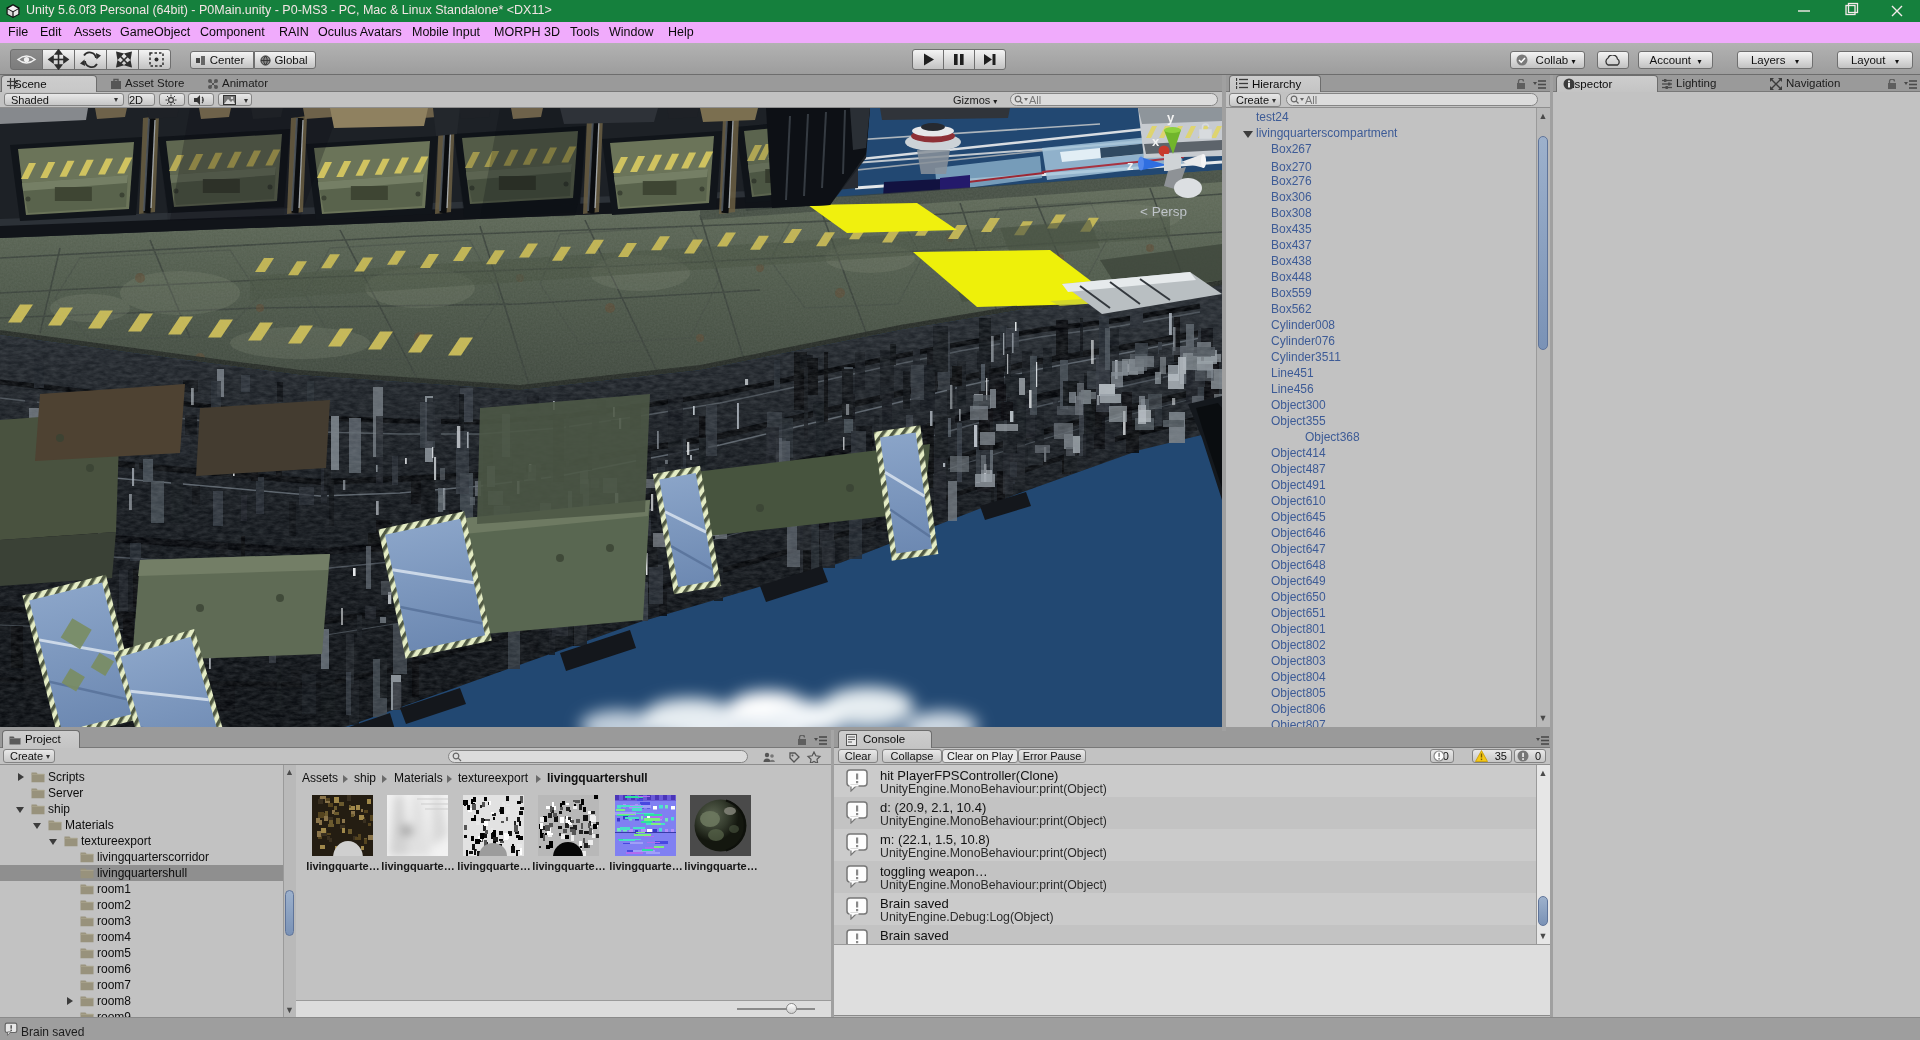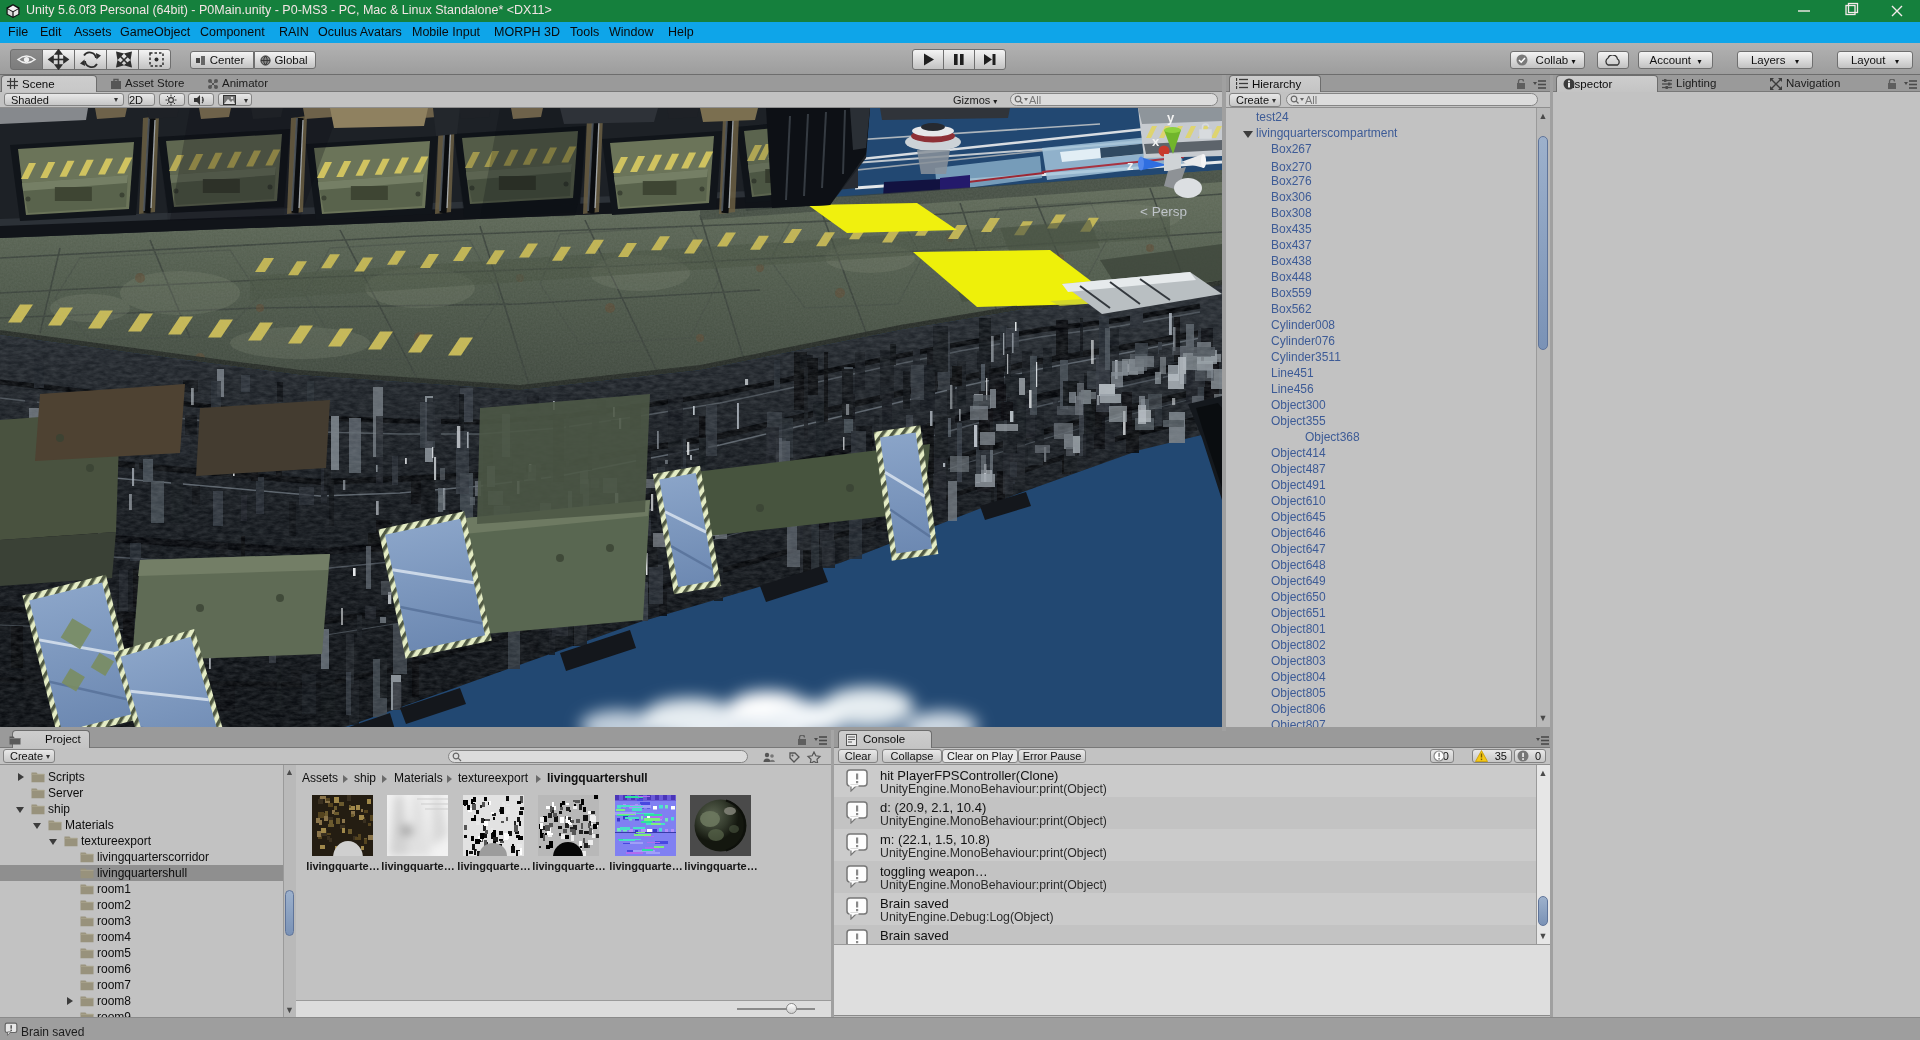--- a/index.html
+++ b/index.html
@@ -1,19 +1,19 @@
 <!DOCTYPE html>
 <html><head><meta charset="utf-8"><style>
 *{margin:0;padding:0;box-sizing:border-box}
 html,body{width:1920px;height:1040px;overflow:hidden}
 body{font-family:"Liberation Sans",sans-serif;background:#a5a5a5;position:relative;font-size:12px}
 .abs{position:absolute}
 .titlebar{left:0;top:0;width:1920px;height:22px;background:#15803d}
 .title-text{left:26px;top:3px;color:#f3e4e4;font-size:12.5px;white-space:nowrap}
-.menubar{left:0;top:22px;width:1920px;height:21px;background:#0ea5e9}
+.menubar{left:0;top:22px;width:1920px;height:21px;background:#f0abfc}
 .menubar span{position:absolute;top:3px;color:#0a0a0a;font-size:12.5px}
 .toolbar{left:0;top:43px;width:1920px;height:32px;background:linear-gradient(#b2b2b2,#9d9d9d);border-bottom:1px solid #6d6d6d}
 .btn{position:absolute;background:linear-gradient(#f4f4f4,#c2c2c2);border:1px solid #6f6f6f;border-radius:3px;color:#111;font-size:11.5px;text-align:center}
 .btn.dark{background:linear-gradient(#8b8b8b,#7c7c7c)}
 .tabstrip{background:#9a9a9a;border-bottom:1px solid #787878}
 .tab{position:absolute;background:linear-gradient(#cdcdcd,#c4c4c4);border:1px solid #6d6d6d;border-bottom:none;border-radius:4px 4px 0 0;color:#0b0b0b;font-size:11.5px;white-space:nowrap}
 .tablabel{position:absolute;color:#1b1b1b;font-size:11.5px;white-space:nowrap}
 .ctrlbar{background:#c2c2c2;border-bottom:1px solid #8e8e8e}
 .mini{position:absolute;background:linear-gradient(#e8e8e8,#c6c6c6);border:1px solid #838383;border-radius:3px;font-size:11px;color:#111}
 .search{position:absolute;background:#dcdcdc;border:1px solid #858585;border-radius:8px;color:#777;font-size:11px}
@@ -124,21 +124,21 @@
     </svg>
     <div class="btn" style="left:1597px;top:8px;width:32px;height:18px"></div>
     <svg class="abs" style="left:1603px;top:12px" width="20" height="11" viewBox="0 0 20 11">
       <path d="M5 10 A4 4 0 0 1 5 3 A5 5 0 0 1 14.5 4 A3.5 3.5 0 0 1 14.5 10 Z" fill="none" stroke="#333" stroke-width="1.3"></path>
     </svg>
     <div class="btn" style="left:1638px;top:8px;width:75px;height:18px;line-height:17px">Account &nbsp;<span style="font-size:8px">▾</span></div>
     <div class="btn" style="left:1737px;top:8px;width:76px;height:18px;line-height:17px">Layers &nbsp;&nbsp;<span style="font-size:8px">▾</span></div>
     <div class="btn" style="left:1837px;top:8px;width:76px;height:18px;line-height:17px">Layout &nbsp;&nbsp;<span style="font-size:8px">▾</span></div>
   </div>
 <div class="abs tabstrip" style="left:0;top:75px;width:1222px;height:17px">
-    <div class="tab" style="left:1px;top:0;width:96px;height:26px;line-height:16px;padding-left:20px">Scene</div>
+    <div class="tab" style="left:1px;top:0;width:96px;height:26px;line-height:16px;padding-left:12px">Scene</div>
     <svg class="abs" style="left:7px;top:3px" width="11" height="11" viewBox="0 0 11 11">
       <g stroke="#3a3a3a" stroke-width="1.2">
         <line x1="3.5" y1="0" x2="3.5" y2="11"></line>
         <line x1="7.5" y1="0" x2="7.5" y2="11"></line>
         <line x1="0" y1="3.5" x2="11" y2="3.5"></line>
         <line x1="0" y1="7.5" x2="11" y2="7.5"></line>
       </g>
     </svg>
     <div class="tablabel" style="left:125px;top:2px">Asset Store</div>
     <svg class="abs" style="left:110px;top:3px" width="12" height="12" viewBox="0 0 12 12">
@@ -1266,21 +1266,21 @@
       <polygon points="17,3 21,3 19,6" fill="#4a4a4a"></polygon>
       <g stroke="#4a4a4a" stroke-width="1.6">
         <line x1="22" y1="2" x2="30" y2="2"></line>
         <line x1="22" y1="5.5" x2="30" y2="5.5"></line>
         <line x1="22" y1="9" x2="30" y2="9"></line>
       </g>
     </svg>
   </div>
 <div class="abs panel" style="left:0;top:730px;width:831px;height:287px"></div>
 <div class="abs tabstrip" style="left:0;top:730px;width:831px;height:18px">
-    <div class="tab" style="left:12px;top:0;width:78px;height:18px;line-height:17px;padding-left:32px">Project</div>
+    <div class="tab" style="left:2px;top:0;width:78px;height:18px;line-height:17px;padding-left:22px">Project</div>
     <svg class="abs" style="left:9px;top:4px" width="12" height="11" viewBox="0 0 12 11">
       <path d="M0.5 2.5 h4 l1.2 1.5 h5.8 v6.5 h-11 z" fill="#5a5a5a"></path>
       <path d="M0.5 4.5 h11" stroke="#888" stroke-width="0.8"></path>
     </svg>
     <svg class="abs" style="left:797px;top:5px" width="30" height="11" viewBox="0 0 30 11">
       <rect x="1" y="4" width="8" height="6" fill="#5e5e5e"></rect>
       <path d="M2.5 4 v-1.5 a2.5 2.5 0 0 1 5 0" stroke="#5e5e5e" fill="none" stroke-width="1.3"></path>
       <polygon points="17,3 21,3 19,6" fill="#4a4a4a"></polygon>
       <g stroke="#4a4a4a" stroke-width="1.6">
         <line x1="22" y1="2" x2="30" y2="2"></line>

